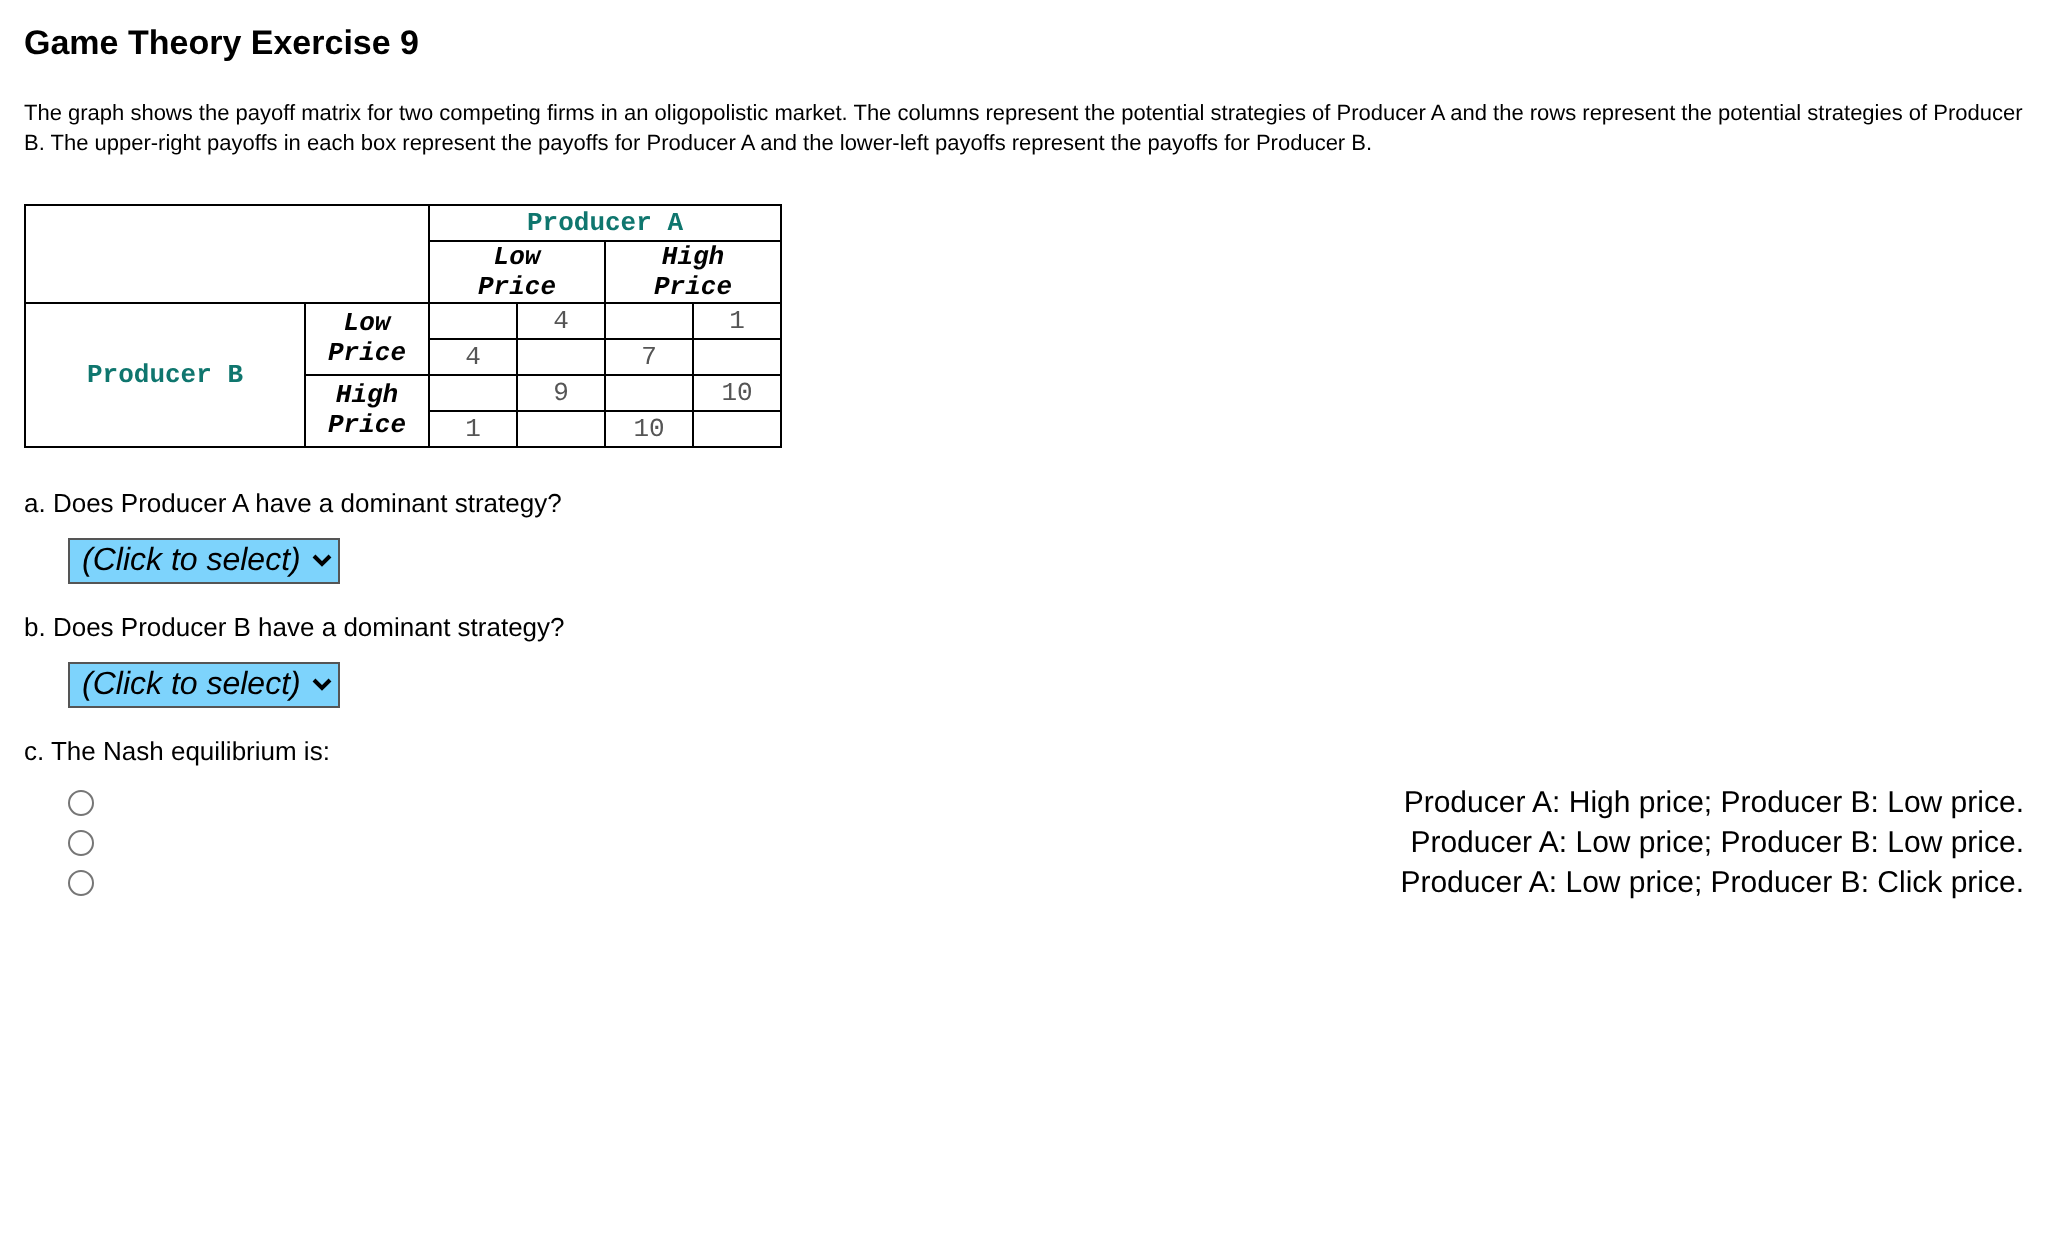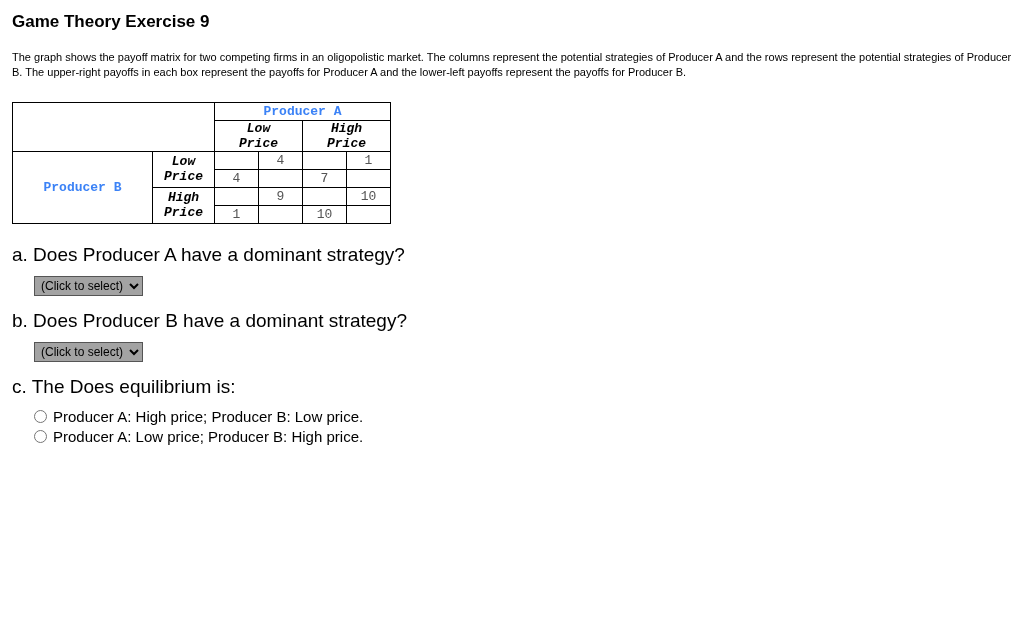--- a/index.html
+++ b/index.html
@@ -32,37 +32,38 @@
   table.payoff td, table.payoff th {
     border: 1px solid #000;
     text-align: center;
     vertical-align: middle;
     padding: 0;
     height: 18px;
   }
   .w-side { width: 140px; }
   .w-lab  { width: 62px; }
   .w-x    { width: 44px; }
-  .grn { color: #3b82f6; font-weight: bold; font-family: "Courier New", monospace; }
+  .grn { color: #0f766e; font-weight: bold; font-family: "Courier New", monospace; }
   .lbl { font-weight: bold; font-style: italic; }
   .num { color: #555; padding: 0 4px; }
   .ar { text-align: right; padding-right: 6px; }
   .al { text-align: left;  padding-left: 6px; }
   
-  .q { font-size: 19px; margin: 6px 0 10px 0; }
+  .q { font-size: 13px; margin: 6px 0 10px 0; }
   .sel-wrap { margin: 4px 0 14px 22px; }
   select.clicksel {
-    font-size: 12px;
+    font-size: 16px;
     font-family: Arial, sans-serif;
     border: 1px solid #555;
-    background: #a3a3a3;
+    background: #7dd3fc;
     padding: 1px 2px;
+    font-style: italic;
   }
   .opts { margin: 4px 0 0 22px; }
-  .opt-row { display: flex; align-items: center; gap: 6px; margin: 3px 0; font-size: 15px; }
+  .opt-row { display: flex; align-items: center; gap: 22px; margin: 3px 0; font-size: 15px; justify-content: space-between; }
   .opt-row input[type=radio] { margin: 0; }
 </style>
 </head>
 <body>
 
 <h2 class="title">Game Theory Exercise 9</h2>
 
 <p class="intro">The graph shows the payoff matrix for two competing firms in an oligopolistic market. The columns represent the potential strategies of Producer A and the rows represent the potential strategies of Producer B. The upper-right payoffs in each box represent the payoffs for Producer A and the lower-left payoffs represent the payoffs for Producer B.</p>
 
 <table class="payoff">
@@ -130,23 +131,27 @@
   </select>
 </div>
 
 <div class="q">b. Does Producer B have a dominant strategy?</div>
 <div class="sel-wrap">
   <select class="clicksel">
     <option>(Click to select)</option>
   </select>
 </div>
 
-<div class="q">c. The Does equilibrium is:</div>
+<div class="q">c. The Nash equilibrium is:</div>
 <div class="opts">
   <label class="opt-row">
     <input type="radio" name="qc" style="">
     <span>Producer A: High price; Producer B: Low price.</span>
   </label>
   <label class="opt-row">
     <input type="radio" name="qc" style="">
-    <span>Producer A: Low price; Producer B: High price.</span>
+    <span>Producer A: Low price; Producer B: Low price.</span>
+  </label>
+  <label class="opt-row">
+    <input type="radio" name="qc" style="">
+    <span>Producer A: Low price; Producer B: Click price.</span>
   </label>
 </div>
 
 </body></html>

